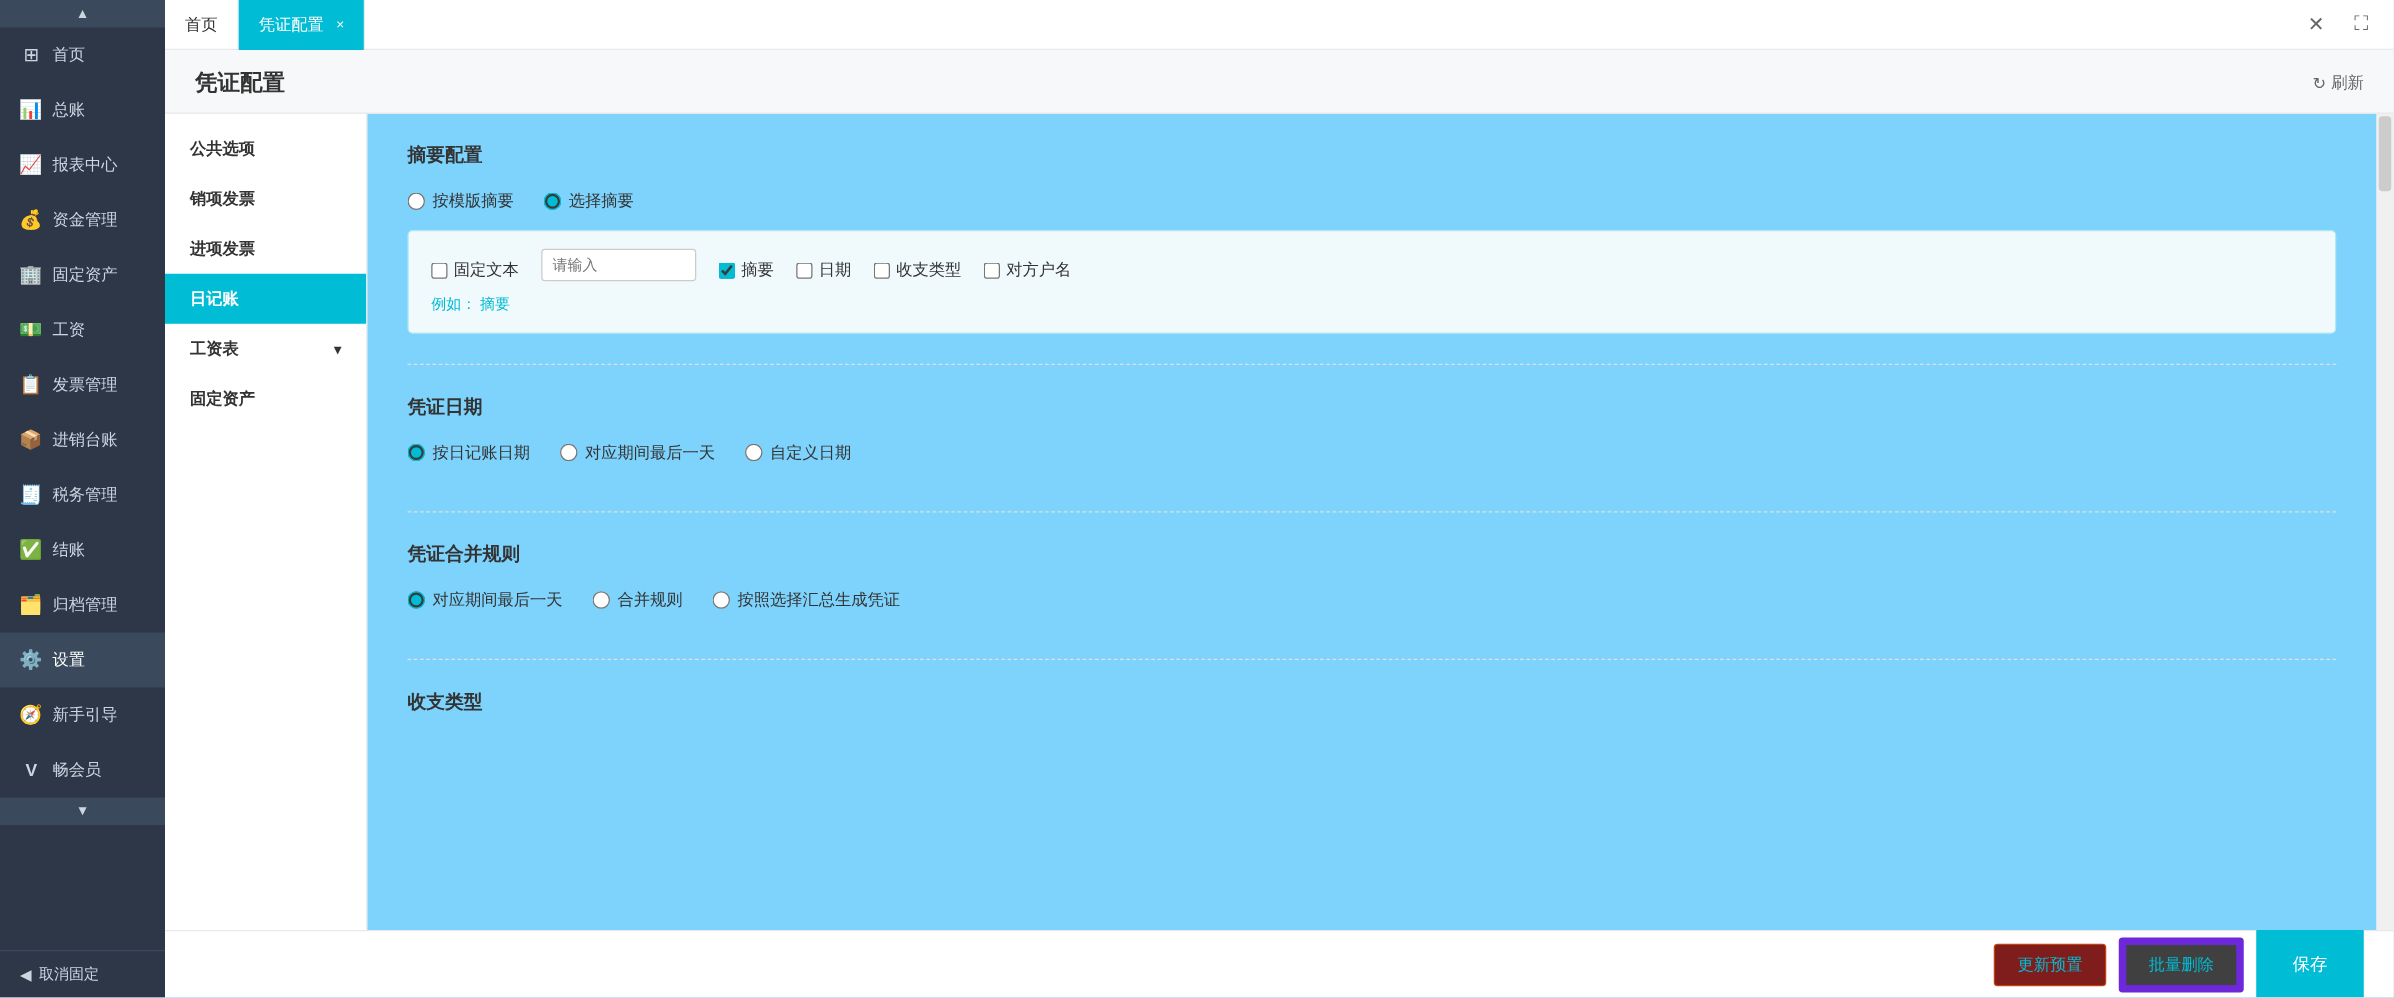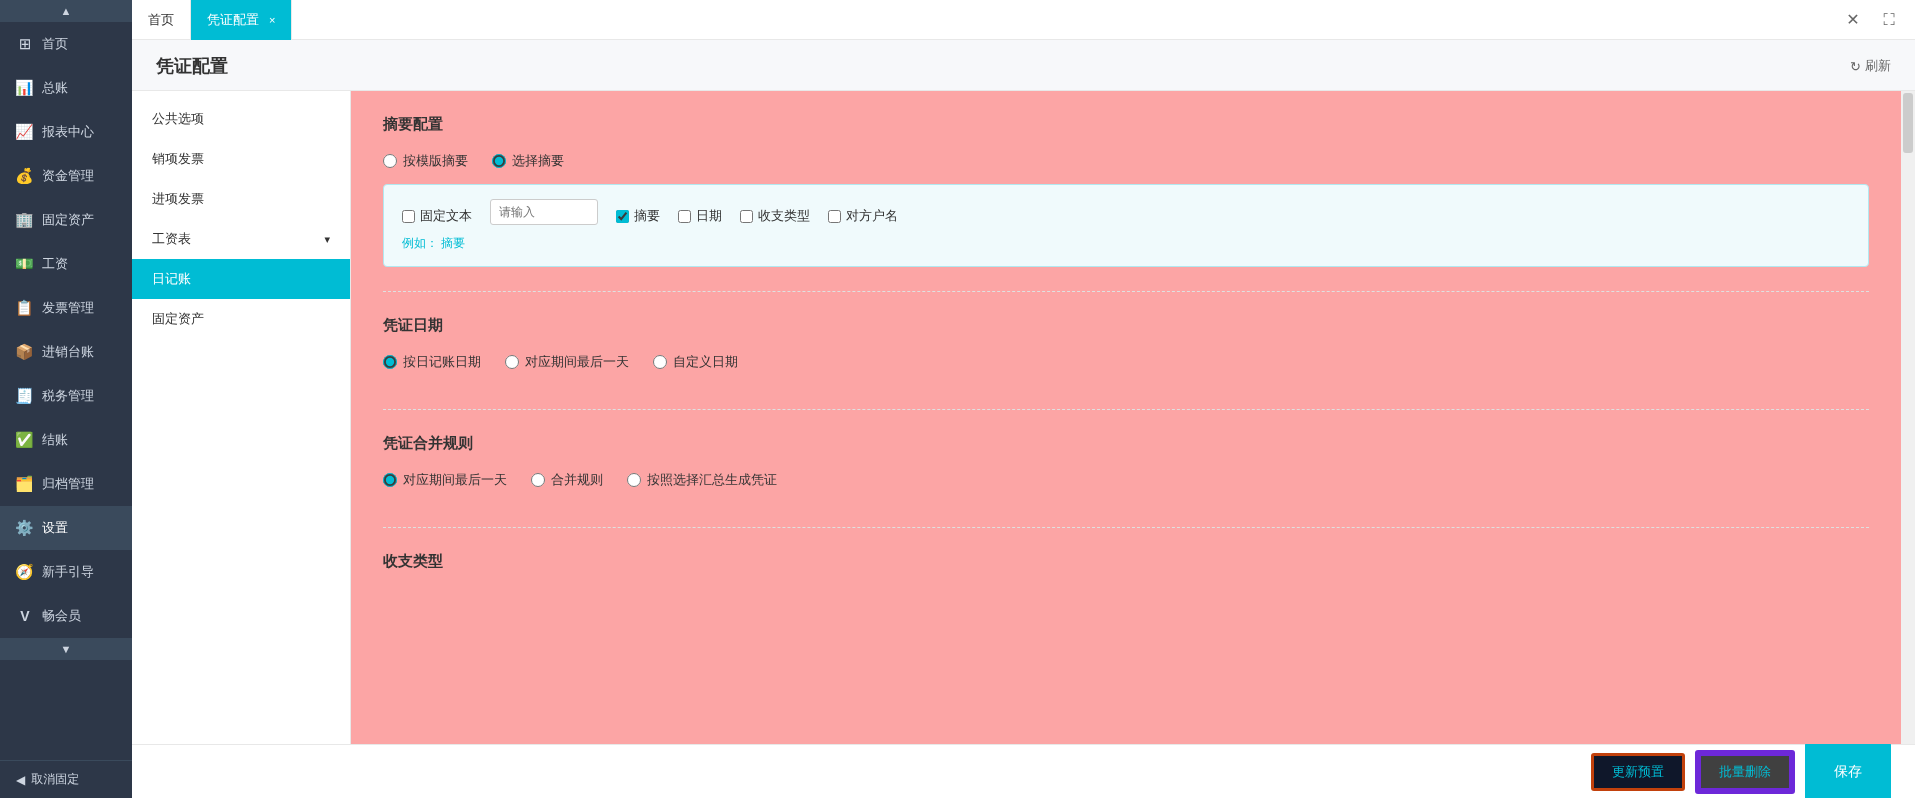--- a/index.html
+++ b/index.html
@@ -145,26 +145,27 @@
 
     
     .body-layout {
       display: flex;
       flex: 1;
       overflow: hidden;
     }
 
     
     .left-nav {
-      width: 219px;
+      width: 162px;
       background: #fff;
       border-right: 1px solid #e8e8e8;
       flex-shrink: 0;
       padding-top: 8px;
       overflow-y: auto;
+      font-weight: bold;
     }
     .left-nav-item {
       padding: 11px 20px;
       cursor: pointer;
       color: #333;
       font-size: 13px;
       display: flex;
       align-items: center;
       justify-content: space-between;
     }
@@ -172,21 +173,21 @@
       background: #00bcd4;
       color: #fff;
     }
     .left-nav-item .chevron { font-size: 11px; }
 
     
     .right-content {
       flex: 1;
       overflow-y: auto;
       padding: 24px 32px;
-      background: #fca5a5;
+      background: #7dd3fc;
       position: relative;
     }
 
     
     .section {
       margin-bottom: 0;
       padding-bottom: 24px;
       border-bottom: 1px dashed #e0e0e0;
       margin-bottom: 24px;
     }
@@ -247,21 +248,21 @@
       height: 13px;
       cursor: pointer;
     }
     .text-input-inline {
       border: 1px solid #ccc;
       border-radius: 3px;
       padding: 1px 8px;
       font-size: 12px;
       color: #999;
       outline: none;
-      width: 108px;
+      width: 124px;
       height: 26px;
     }
     .example-text {
       color: #00bcd4;
       font-size: 12px;
       margin-top: 10px;
       font-family: Liberation Serif, serif;
     }
 
     
@@ -278,22 +279,22 @@
     }
     .btn {
       padding: 7px 18px;
       border-radius: 3px;
       border: none;
       cursor: pointer;
       font-size: 13px;
       font-family: inherit;
     }
     .btn-outline-primary {
-      background: #0f172a;
-      border: 3px solid #c2410c;
+      background: #7f1d1d;
+      border: 1px solid #c2410c;
       color: #00bcd4;
     }
     .btn-outline-danger {
       background: #404040;
       border: 6px solid #6d28d9;
       color: #00bcd4;
     }
     .btn-primary {
       background: #00bcd4;
       color: #fff;
@@ -425,26 +426,26 @@
       <div class="left-nav">
         <div class="left-nav-item">
           <span>公共选项</span>
         </div>
         <div class="left-nav-item">
           <span>销项发票</span>
         </div>
         <div class="left-nav-item">
           <span>进项发票</span>
         </div>
+        <div class="left-nav-item active">
+          <span>日记账</span>
+        </div>
         <div class="left-nav-item">
           <span>工资表</span>
           <span class="chevron">▾</span>
-        </div>
-        <div class="left-nav-item active">
-          <span>日记账</span>
         </div>
         <div class="left-nav-item">
           <span>固定资产</span>
         </div>
       </div>
 
       <div class="right-content">
 
         <div class="section">
           <div class="section-title">摘要配置</div>

